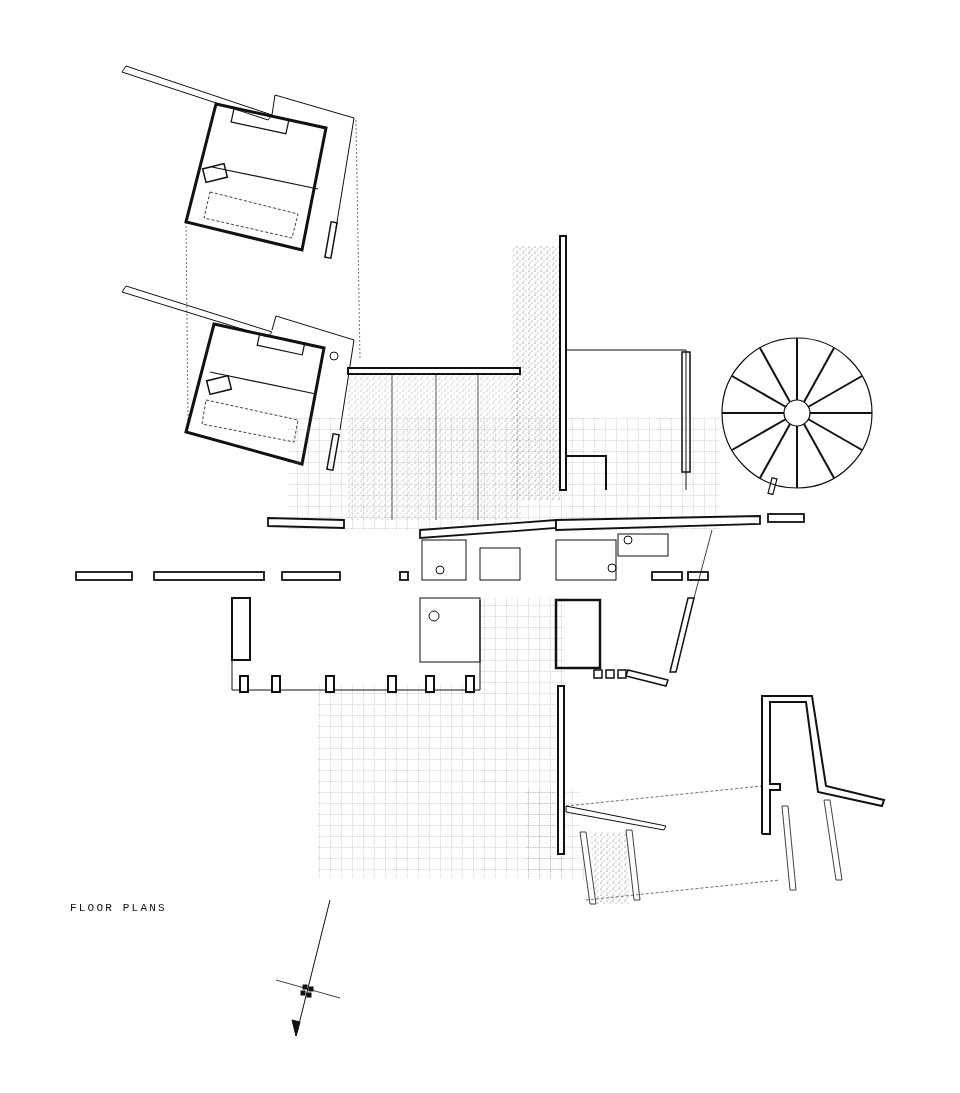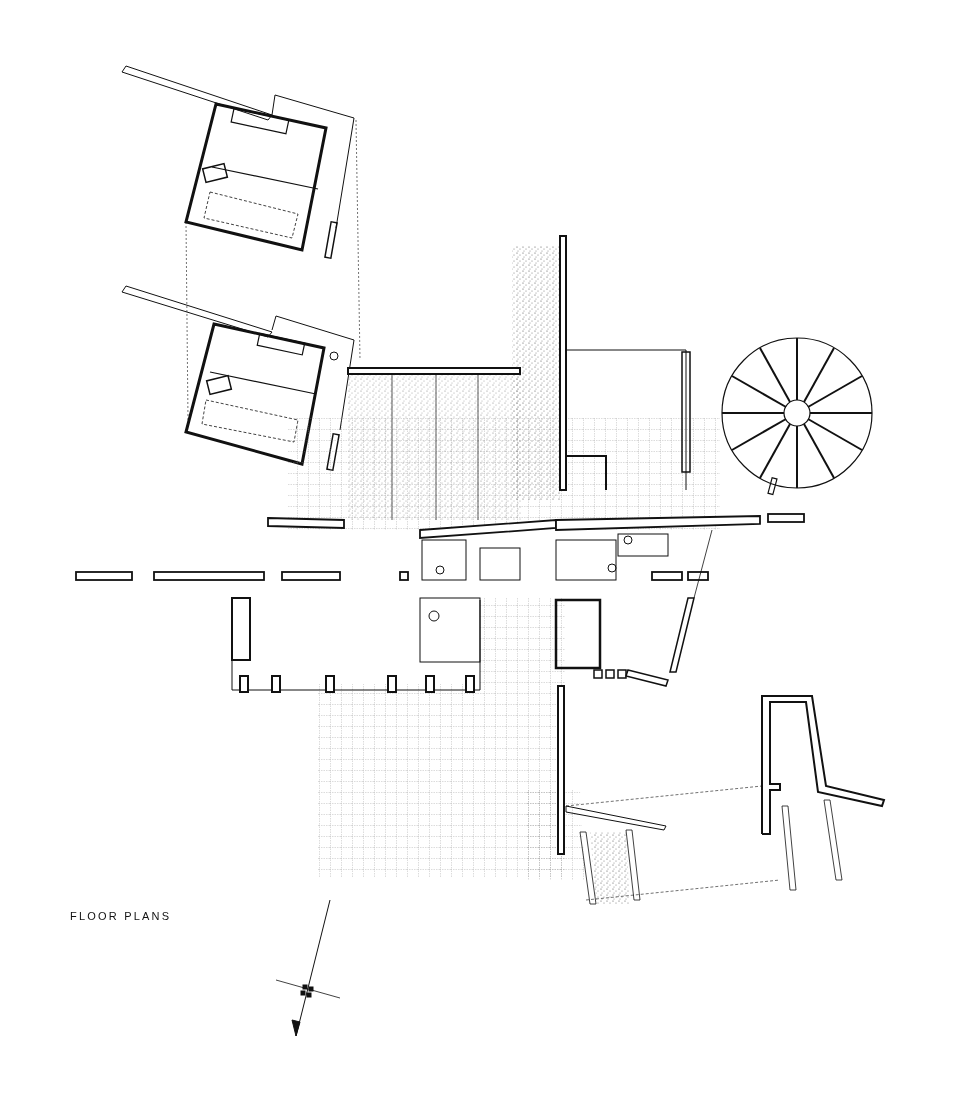--- a/index.html
+++ b/index.html
@@ -1,20 +1,20 @@
 <!DOCTYPE html>
 <html><head>
 <meta charset="utf-8">
 <style>
   html, body { margin: 0; padding: 0; background: #ffffff; }
   body { width: 960px; height: 1093px; position: relative; overflow: hidden;
          font-family: "DejaVu Sans Mono", monospace; }
   #plan { position: absolute; left: 0; top: 0; width: 960px; height: 1093px; }
   .caption { position: absolute; left: 70px; top: 902px; font-size: 11px;
-             letter-spacing: 2.2px; color: #111; font-family: Liberation Sans, sans-serif; margin-top: 8px; }
+             letter-spacing: 2.2px; color: #111; font-family: Liberation Mono, monospace; }
 </style>
 </head>
 <body>
 
 <svg id="plan" viewBox="0 0 960 1093" xmlns="http://www.w3.org/2000/svg">
   <defs>
     <pattern id="grid" width="11" height="11" patternUnits="userSpaceOnUse">
       <path d="M11 0 L0 0 0 11" fill="none" stroke="#888" stroke-width="0.6" stroke-dasharray="1.5,1"></path>
     </pattern>
     <pattern id="stipple" width="6" height="6" patternUnits="userSpaceOnUse">

